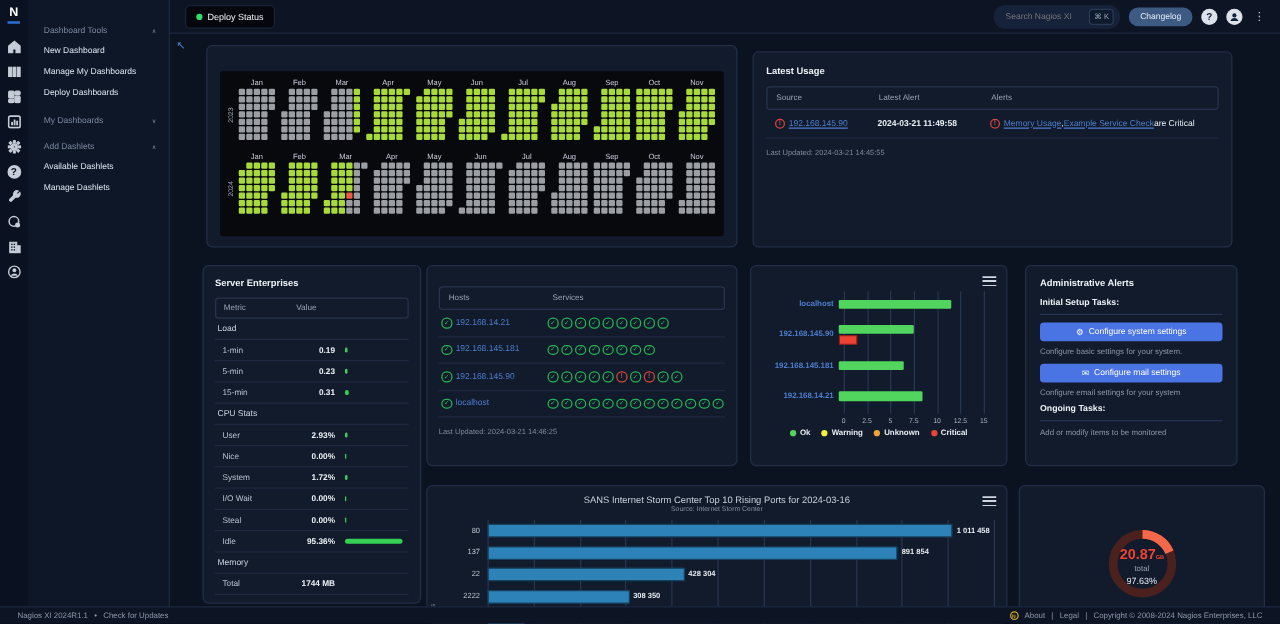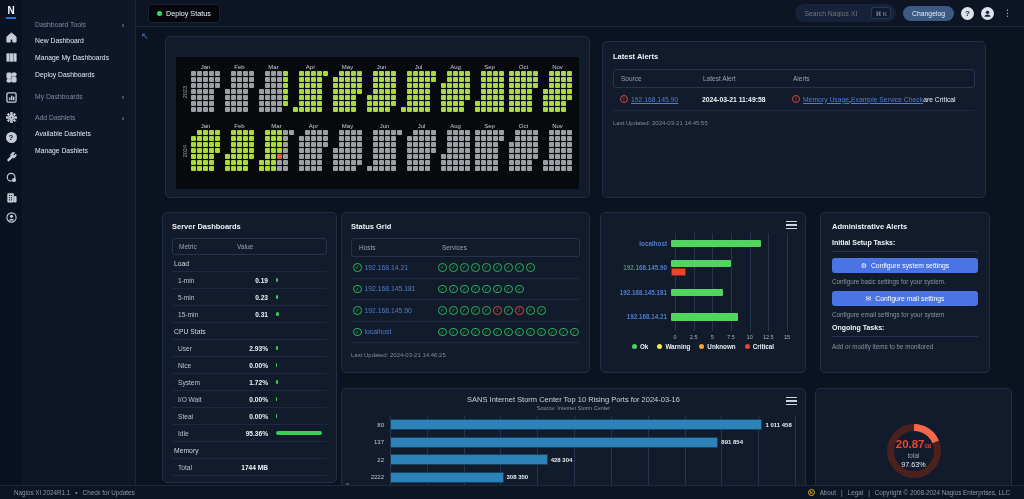--- a/index.html
+++ b/index.html
@@ -1148,21 +1148,21 @@
                 <span class="hm-cell" style="background: rgb(155, 159, 164);"></span>
                 <span class="hm-cell" style="background: rgb(155, 159, 164);"></span>
               </div>
             </div>
           </div>
         </div>
       </div>
   </section>
 
   <section class="panel p-alerts">
-    <div class="panel-title">Latest Alerts</div>
+    <div class="panel-title">Latest Usage</div>
     <div class="al-head">
       <span class="al-c1">Source</span>
       <span class="al-c2">Latest Alert</span>
       <span class="al-c3">Alerts</span>
     </div>
     <div class="al-row">
       <span class="al-c1" style="display:flex;align-items:center;">
         <span class="crit-ico">!</span>
         <a class="al-link" href="#">192.168.145.90</a>
       </span>
@@ -1172,21 +1172,21 @@
           <a class="al-link" href="#">Memory Usage</a>
           <span>, </span>
           <a class="al-link" href="#">Example Service Check</a>
           <span> are Critical</span>
         </span>
     </div>
     <div class="last-upd">Last Updated: 2024-03-21 14:45:55</div>
   </section>
 
   <section class="panel p-serverstats">
-    <div class="panel-title">Server Dashboards</div>
+    <div class="panel-title">Server Enterprises</div>
     <div class="ss-head">
       <span>Metric</span>
       <span>Value</span>
     </div>
     <div id="ss-rows">
         <div class="ss-section">Load</div>
         <div class="ss-row">
           <span class="ss-metric">1-min</span>
           <span class="ss-value">0.19</span>
           <span class="ss-barzone">
@@ -1253,21 +1253,20 @@
         <div class="ss-section">Memory</div>
         <div class="ss-row">
           <span class="ss-metric">Total</span>
           <span class="ss-value">1744 MB</span>
           <span class="ss-barzone"></span>
         </div>
       </div>
   </section>
 
   <section class="panel p-statusgrid">
-    <div class="panel-title">Status Grid</div>
     <div class="sg-head">
       <span>Hosts</span>
       <span>Services</span>
     </div>
     <div id="sg-rows">
         <div class="sg-row">
           <span class="sg-host">
             <span class="chk">✓</span>
             <a href="#">192.168.14.21</a>
           </span>

